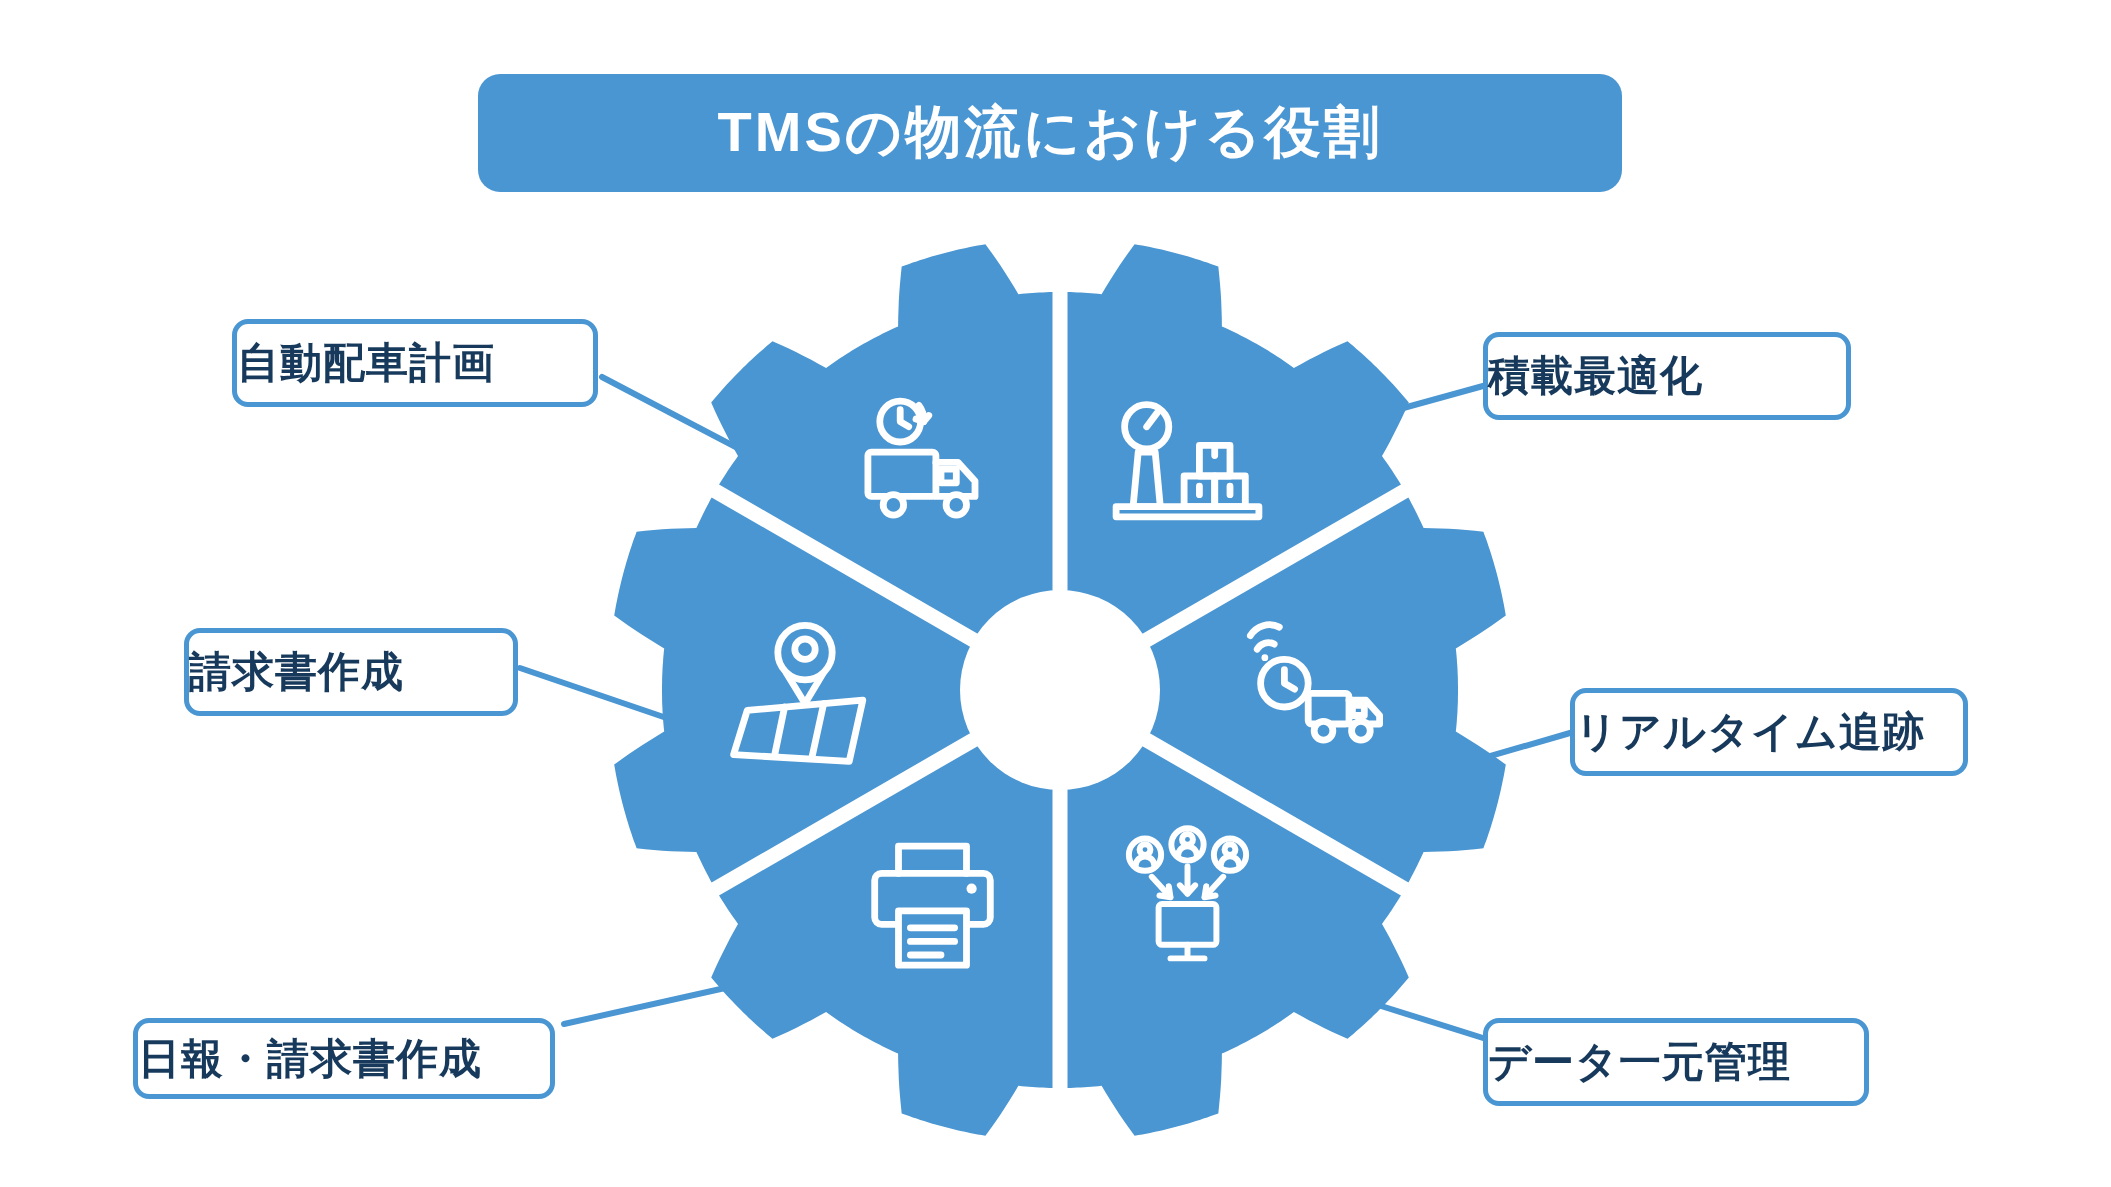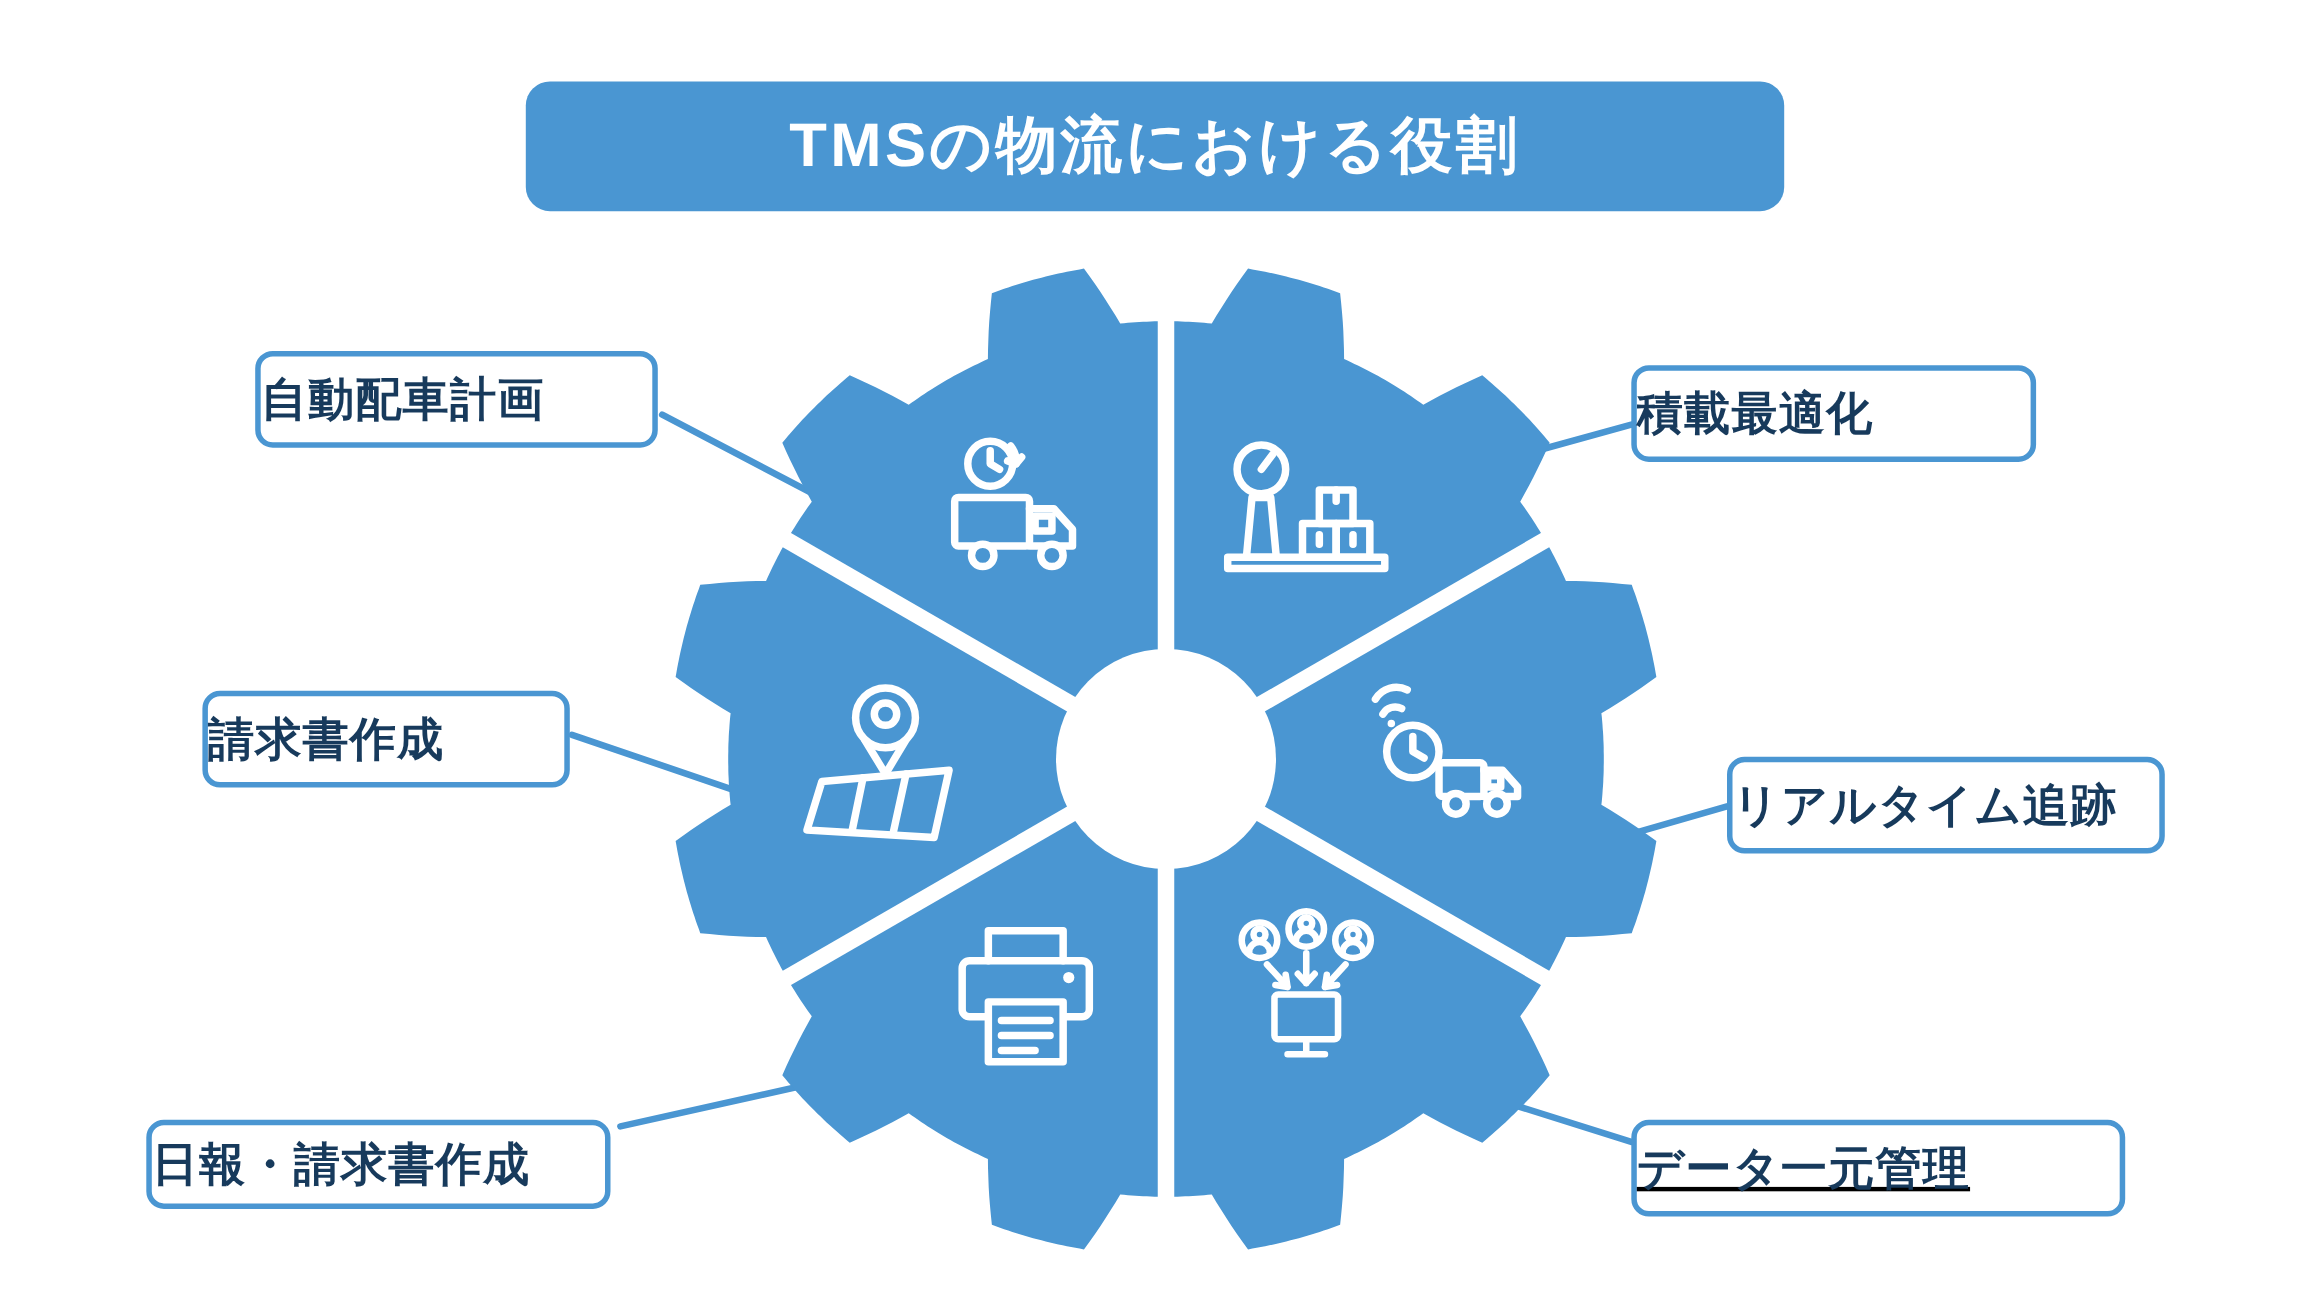--- a/index.html
+++ b/index.html
@@ -34,21 +34,21 @@
   }
   .label-box span{
     color:var(--label-text);font-size:42px;font-weight:700;letter-spacing:1px;
     white-space:nowrap;
   }
   .label-0{left:232px;top:319px;width:366px;height:88px;}
   .label-1{left:1483px;top:332px;width:368px;height:88px;}
   .label-2{left:184px;top:628px;width:334px;height:88px;}
   .label-3{left:1570px;top:688px;width:398px;height:88px;}
   .label-4{left:133px;top:1018px;width:422px;height:81px;}
-  .label-5{left:1483px;top:1018px;width:449px;height:88px;text-decoration:underline;}
+  .label-5{left:1483px;top:1018px;width:386px;height:88px;}
 </style>
 </head>
 <body>
 
 <div class="canvas">
 
   <svg id="diagram" width="2111" height="1187" viewBox="0 0 2111 1187">
       <line x1="602" y1="377" x2="770" y2="465" stroke="#4a96d2" stroke-width="6" stroke-linecap="round"></line>
       <line x1="1483" y1="386" x2="1360" y2="420" stroke="#4a96d2" stroke-width="6" stroke-linecap="round"></line>
       <line x1="520" y1="668" x2="690" y2="726" stroke="#4a96d2" stroke-width="6" stroke-linecap="round"></line>

